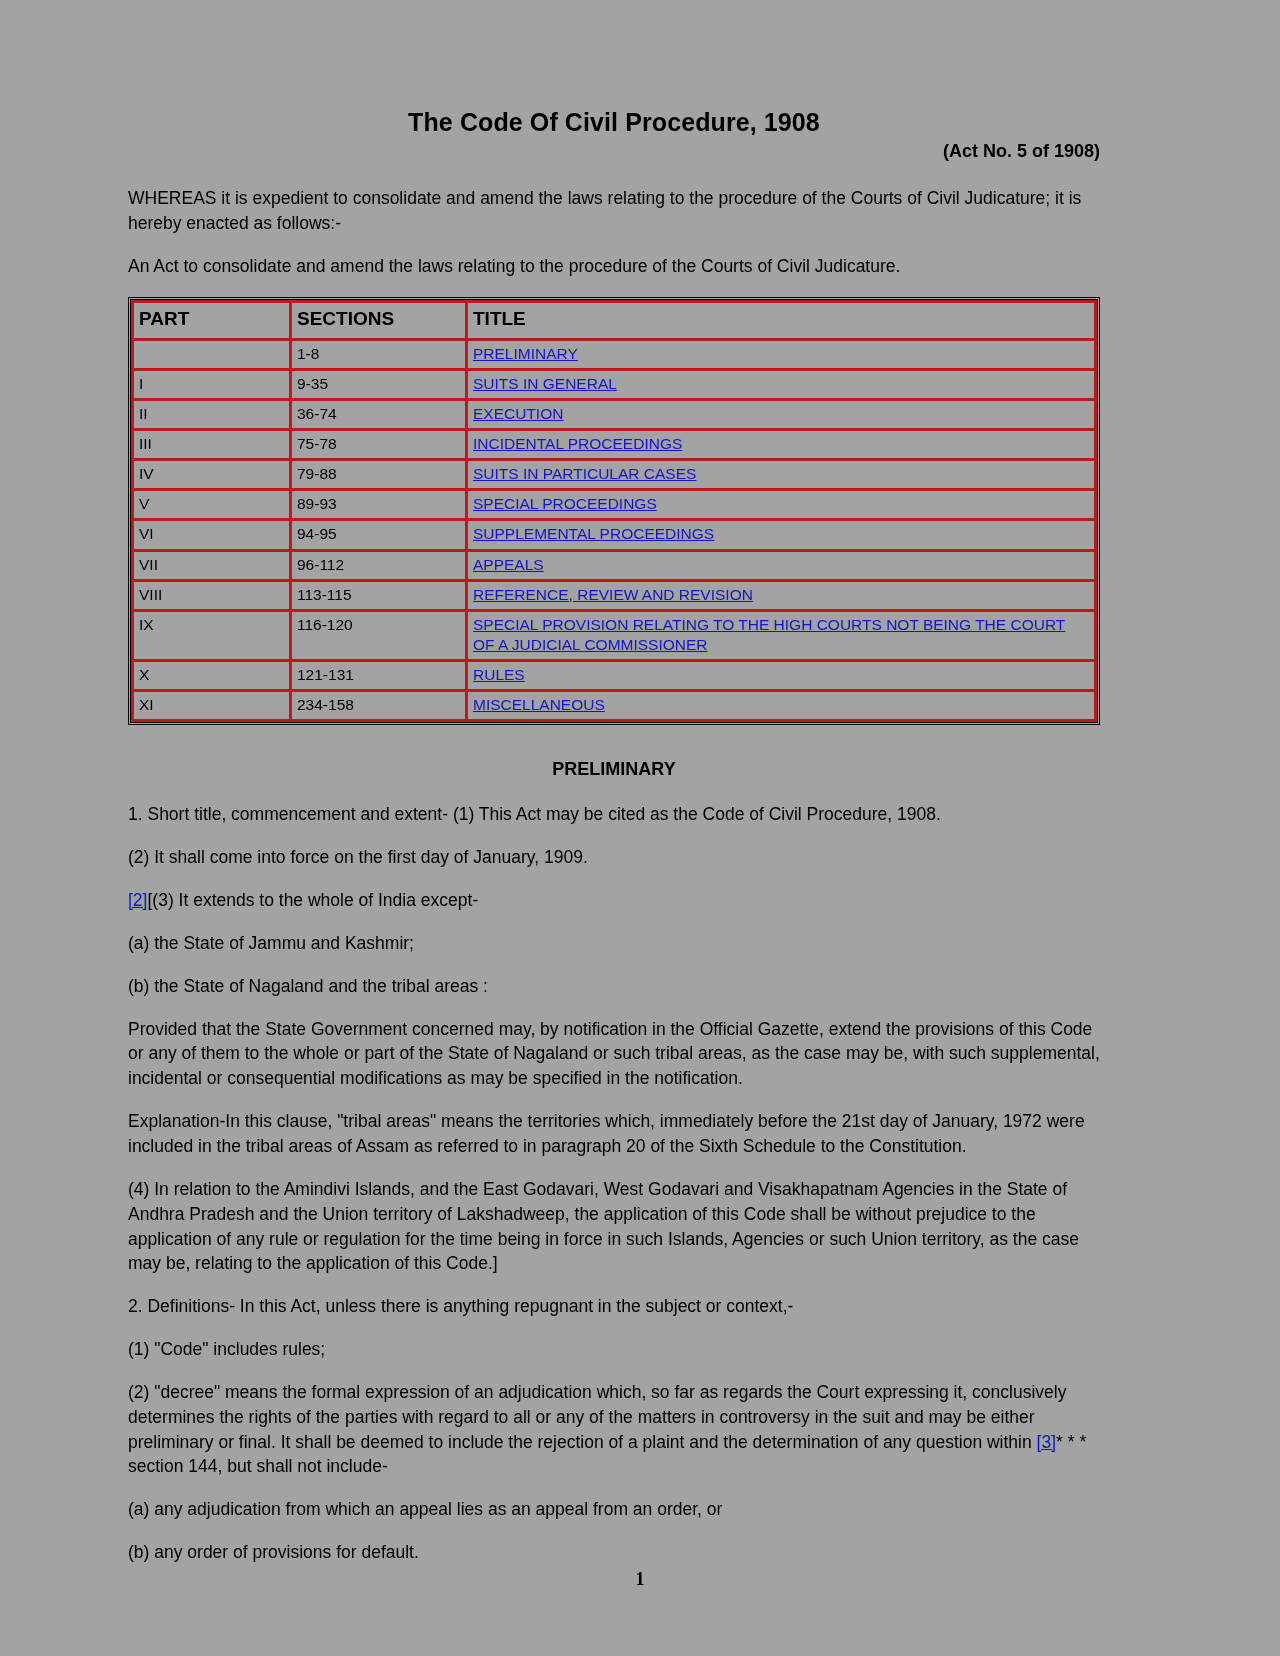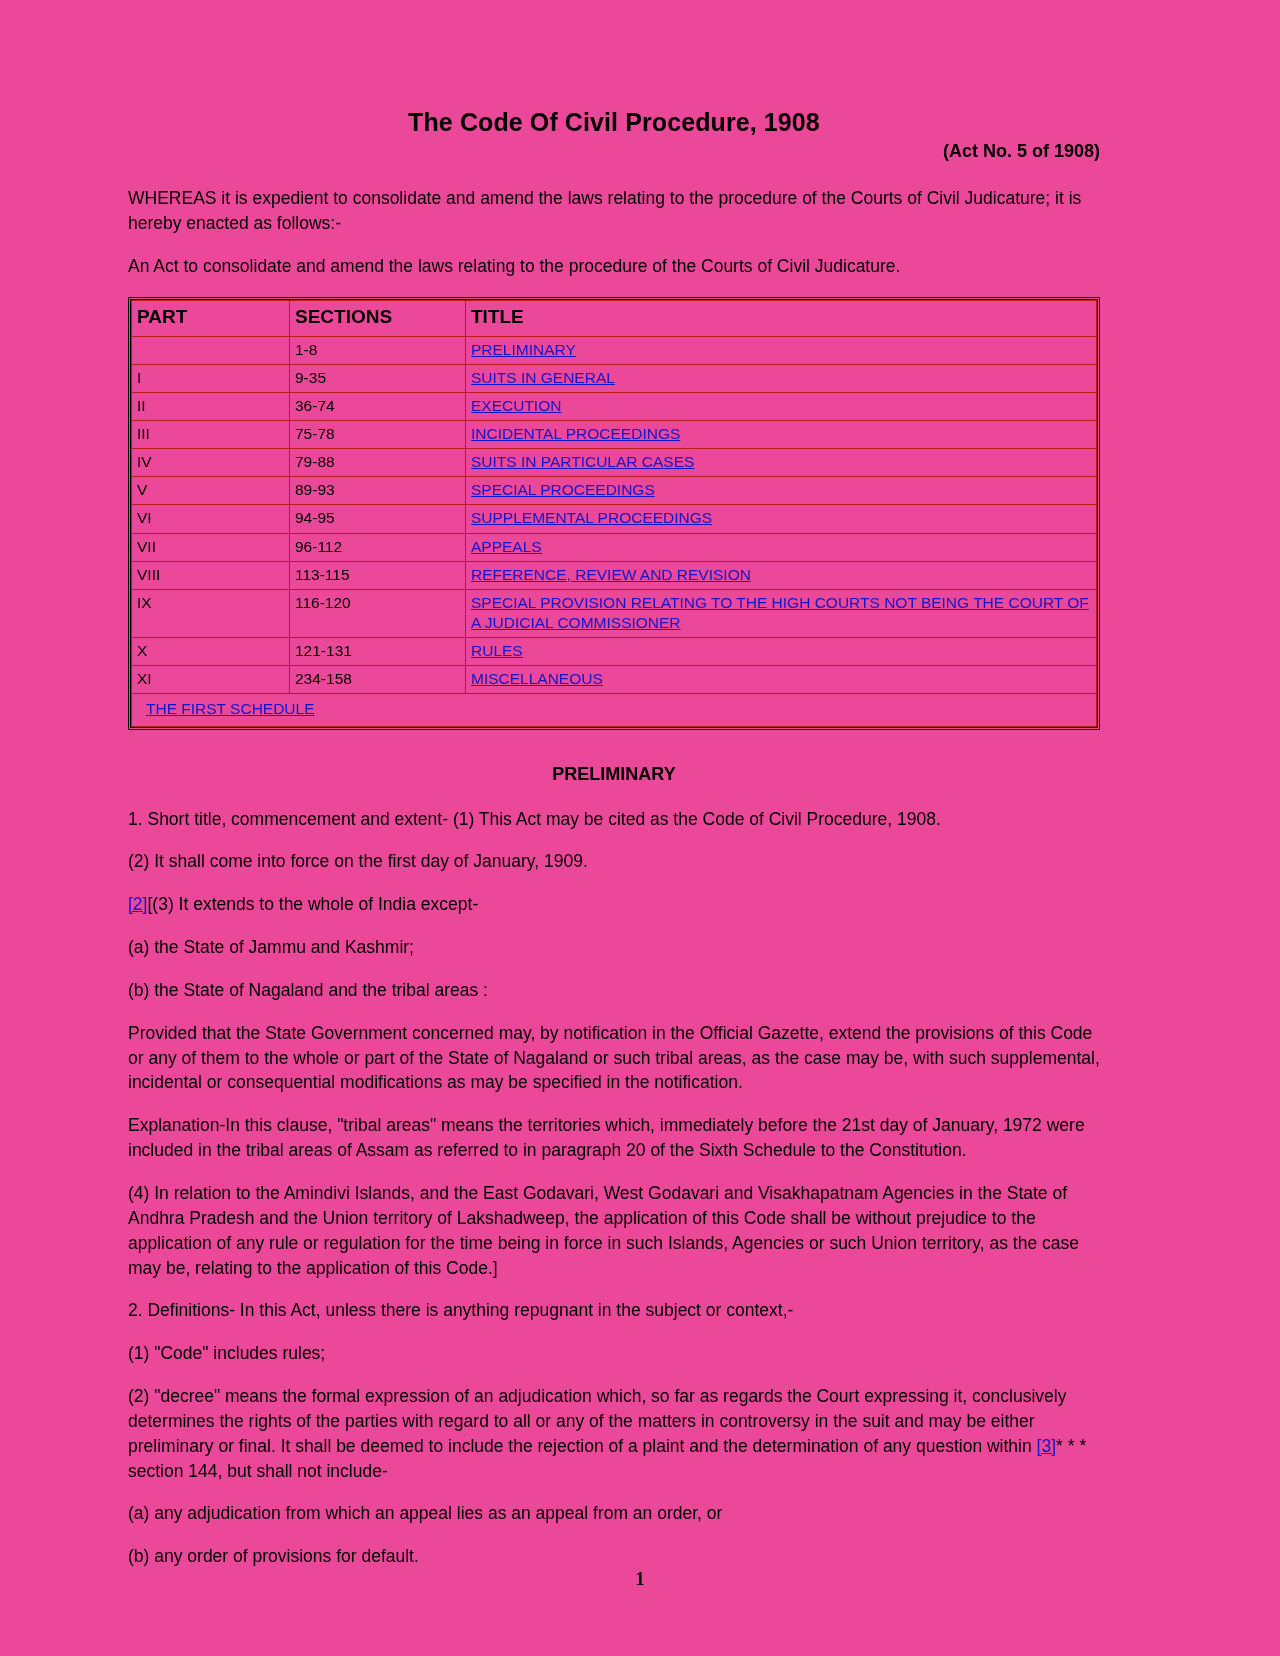--- a/index.html
+++ b/index.html
@@ -9,21 +9,21 @@
     background: #ffffff;
   }
   body {
     font-family: "Liberation Sans", sans-serif;
     color: #000000;
   }
   .page {
     width: 1280px;
     min-height: 1656px;
     margin: 0 auto;
-    background: #ec4899;
+    background: #a3a3a3;
     position: relative;
     box-sizing: border-box;
     padding: 108px 180px 0 128px;
   }
   .doc-title {
     text-align: center;
     font-size: 25px;
     font-weight: bold;
     line-height: 1.15;
     margin: 0 0 4px 0;
@@ -52,21 +52,21 @@
     border: 3px double #000;
     padding: 0;
   }
   table.toc {
     border-collapse: collapse;
     width: 100%;
     table-layout: fixed;
     font-size: 15.5px;
   }
   table.toc td, table.toc th {
-    border: 1px solid #b91c1c;
+    border: 3px solid #b91c1c;
     padding: 3px 5px 4px 5px;
     vertical-align: top;
     text-align: left;
     font-weight: normal;
     line-height: 1.3;
   }
   table.toc tr.head th {
     font-size: 19px;
     font-weight: bold;
     padding: 4px 5px 6px 5px;
@@ -175,23 +175,20 @@
         <tr>
           <td class="cell-part">X</td>
           <td class="cell-sec">121-131</td>
           <td class="cell-title"><a class="doclink" href="#">RULES</a></td>
         </tr>
         <tr>
           <td class="cell-part">XI</td>
           <td class="cell-sec">234-158</td>
           <td class="cell-title"><a class="doclink" href="#">MISCELLANEOUS</a></td>
         </tr>
-        <tr class="schedule">
-          <td colspan="3"><a class="doclink" href="#">THE FIRST SCHEDULE</a></td>
-        </tr>
       </tbody>
     </table>
   </div>
 
   <div class="section-heading">PRELIMINARY</div>
 
   <p class="body-text">1. Short title, commencement and extent- (1) This Act may be cited as the Code of Civil Procedure, 1908.</p>
   <p class="body-text">(2) It shall come into force on the first day of January, 1909.</p>
 
   <p class="body-text"><a class="doclink" href="#">[2]</a><span>[(3) It extends to the whole of India except-</span></p>

